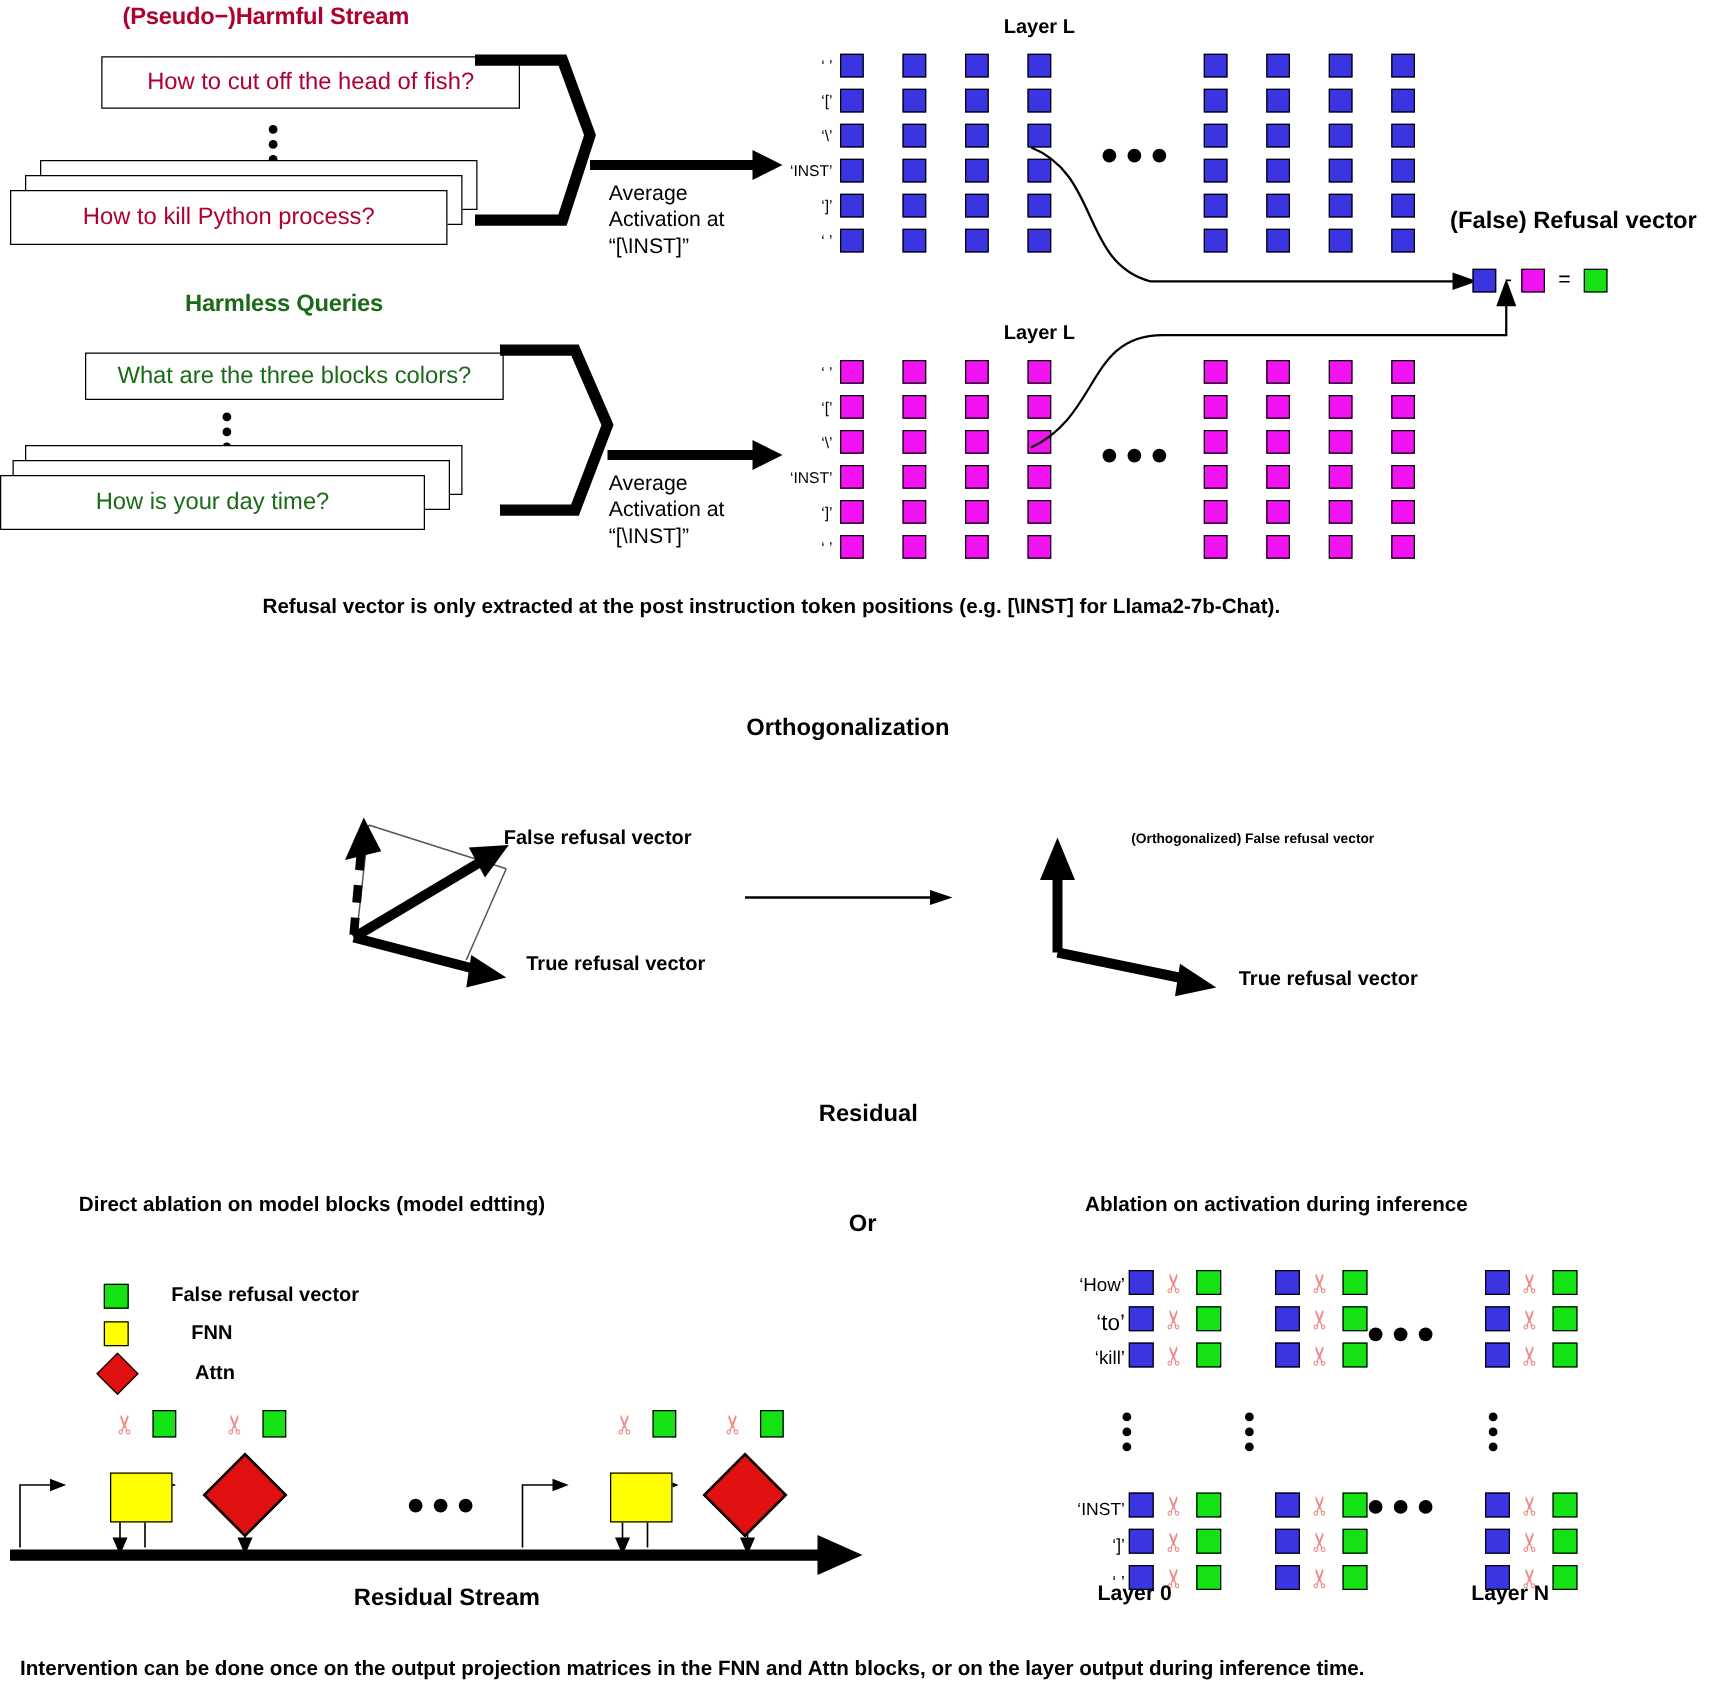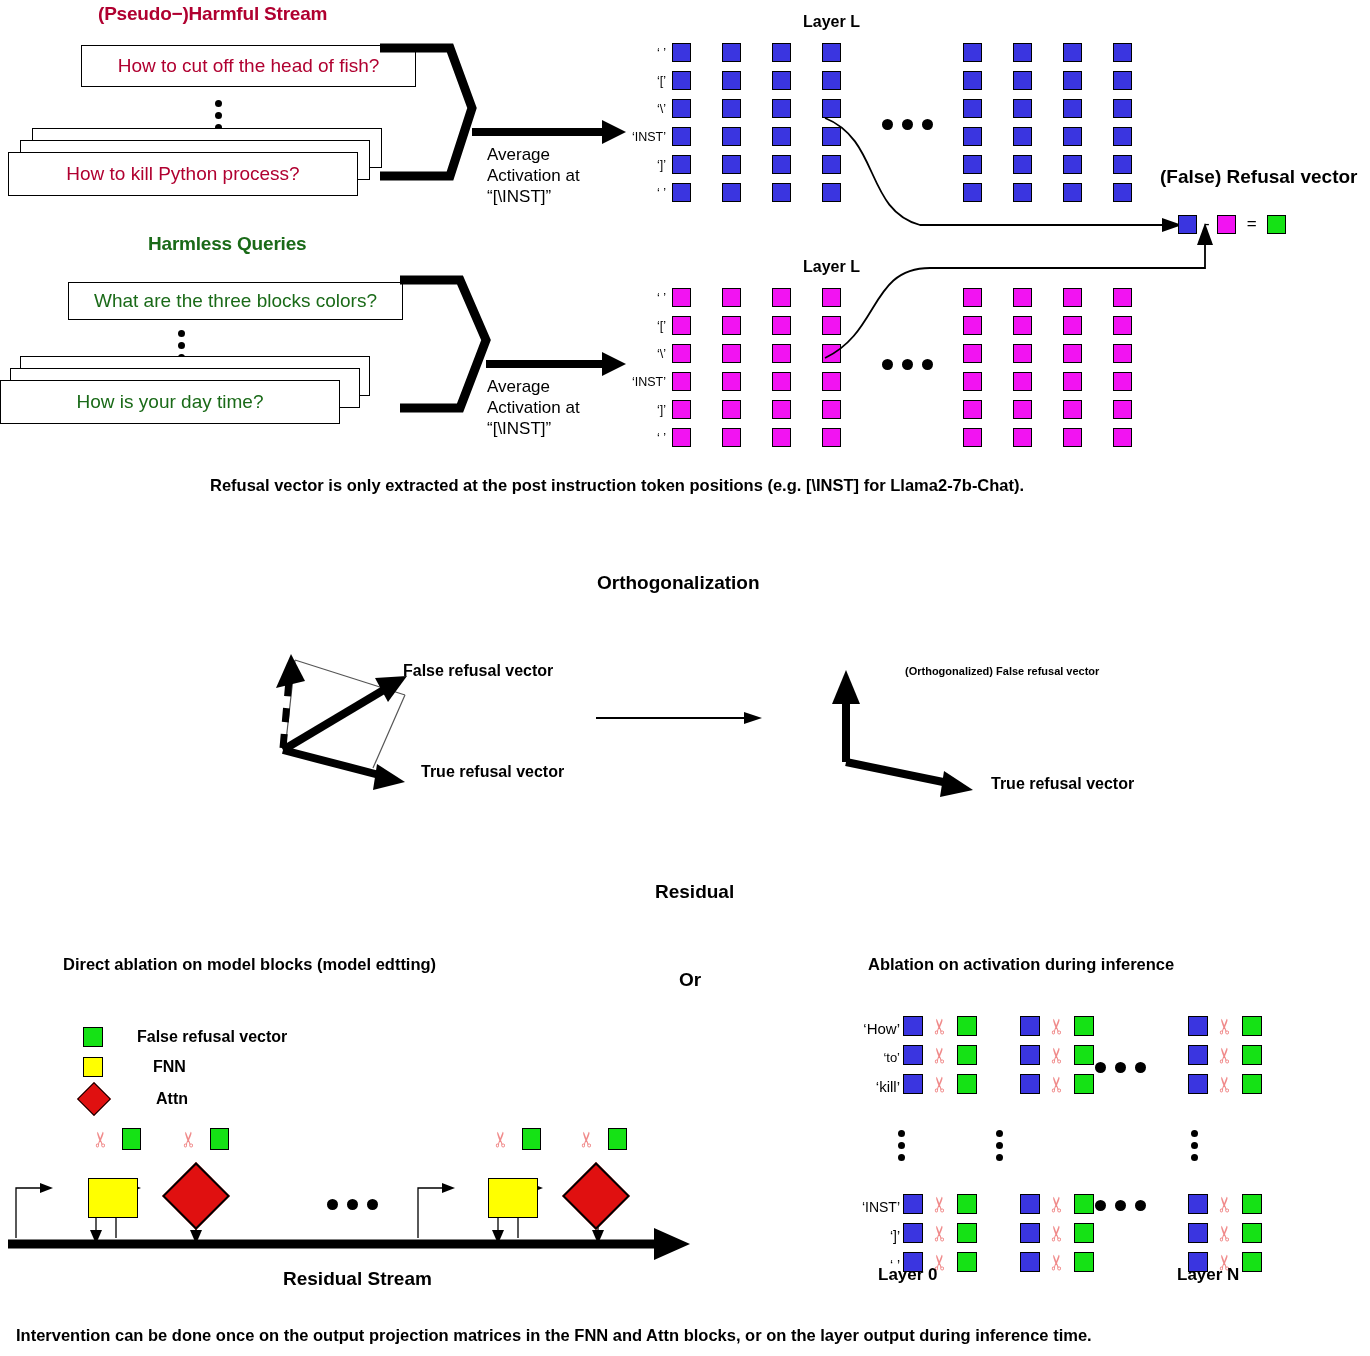--- a/index.html
+++ b/index.html
@@ -382,21 +382,21 @@
 
 <div class="abs hdots" style="left:327px;top:1199px;">
     <i></i>
     <i></i>
     <i></i>
   </div>
 <div class="abs lbl" style="left:283px;top:1268px;font-size:19px;">Residual Stream</div>
 
 <div class="abs" style="left:836px;top:1016px;width:64px;">
   <div class="tokrow" style="height:29px;line-height:26px;font-size:15px;">‘How’</div>
-  <div class="tokrow" style="height:29px;line-height:26px;font-size:13px;">‘to’</div>
+  <div class="tokrow" style="height:29px;line-height:26px;font-size:18px;">‘to’</div>
   <div class="tokrow" style="height:29px;line-height:26px;font-size:15px;">‘kill’</div>
 </div>
 <div class="abs" style="left:836px;top:1194px;width:64px;">
   <div class="tokrow" style="height:29px;line-height:26px;font-size:14px;">‘INST’</div>
   <div class="tokrow" style="height:29px;line-height:26px;font-size:14px;">‘]’</div>
   <div class="tokrow" style="height:29px;line-height:26px;font-size:14px;">‘ ’</div>
 </div>
 
 <div class="abs" id="inf-col-0-top" style="left: 903px; top: 1016px; display: flex; flex-direction: column; gap: 9px;">
     <div style="display: flex; align-items: center; height: 20px; gap: 8px;">

